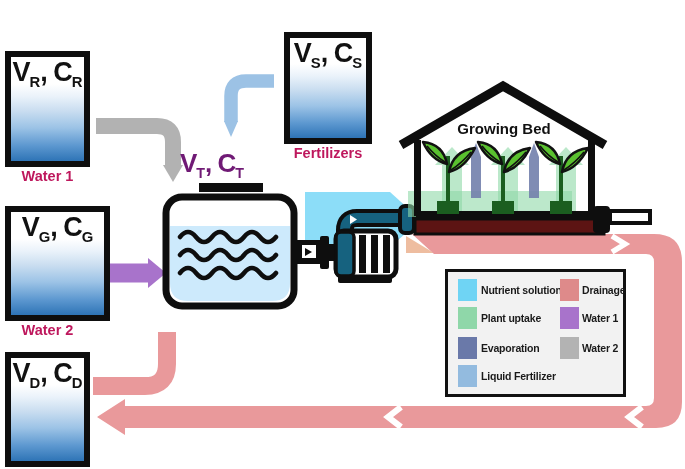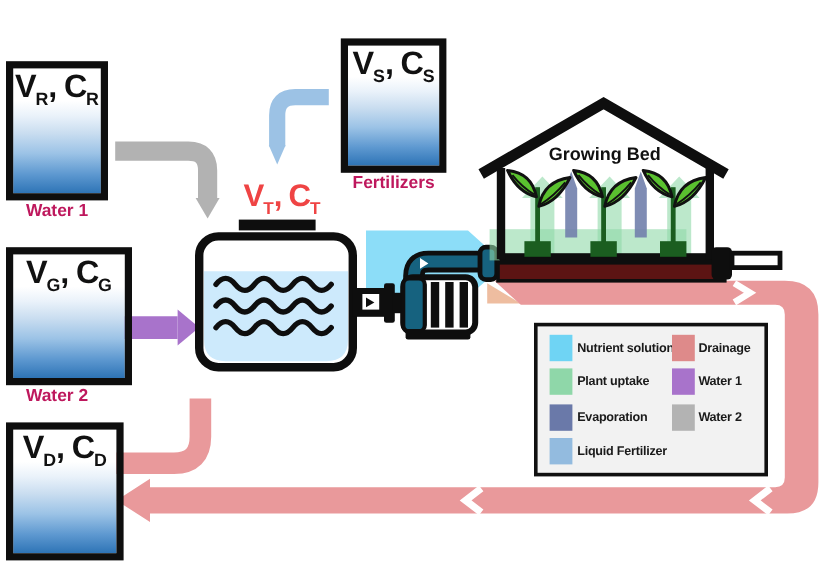--- a/index.html
+++ b/index.html
@@ -6,24 +6,24 @@
   .stage{position:relative;width:685px;height:469px;background:#ffffff;
          font-family:"Liberation Sans",sans-serif;overflow:hidden;margin-top:24px;}
   .abs{position:absolute;}
   svg.layer{position:absolute;left:0;top:0;z-index:1;}
   .tank{box-sizing:border-box;border:6px solid #0e0e0e;z-index:2;
         background:linear-gradient(180deg,#ffffff 0%,#ffffff 26%,#eaf2fa 38%,#c9ddf0 52%,#9cc3e6 68%,#5d98d0 85%,#2e74b6 100%);}
   .tank-label{width:100%;margin-top:1px;text-align:center;font-weight:bold;
               font-size:27px;line-height:1.05;color:#111;letter-spacing:-1px;}
   .tank-label sub{font-size:.55em;letter-spacing:0;}
   .caption{z-index:2;text-align:center;font-weight:bold;font-size:14.5px;color:#be185d;}
-  .mix-label{z-index:2;text-align:center;font-weight:bold;font-size:26px;color:#ef4444;letter-spacing:-1px;}
+  .mix-label{z-index:2;font-weight:bold;font-size:26px;color:#701a75;letter-spacing:-1px;}
   .mix-label sub{font-size:.55em;letter-spacing:0;}
   .bed-title{z-index:2;text-align:center;font-weight:bold;font-size:15px;color:#111;}
-  .legend{z-index:3;box-sizing:border-box;width:195px;height:128px;border:3px solid #111;background:#f2f2f2;}
+  .legend{z-index:3;box-sizing:border-box;width:181px;height:128px;border:3px solid #111;background:#f2f2f2;}
   .lg-sw{width:19px;height:22px;}
   .lg-lb{font-weight:bold;font-size:10.5px;line-height:22px;color:#1a1a1a;letter-spacing:-.2px;white-space:nowrap;}
 </style>
 </head>
 <body>
 
 <div class="stage">
 
   <svg class="layer" width="685" height="469" viewBox="0 0 685 469">
     <defs>
@@ -125,21 +125,21 @@
   <div class="tank abs" style="left:5px;top:27px;width:85px;height:116px;">
     <div class="tank-label"><span>V</span><sub>R</sub><span>, </span><span>C</span><sub>R</sub></div>
   </div>
   <div class="caption abs" style="left:5px;top:144px;width:85px;">Water 1</div>
 
   <div class="tank abs" style="left:5px;top:182px;width:105px;height:115px;">
     <div class="tank-label"><span>V</span><sub>G</sub><span>, </span><span>C</span><sub>G</sub></div>
   </div>
   <div class="caption abs" style="left:5px;top:298px;width:85px;">Water 2</div>
 
-  <div class="tank abs" style="left:5px;top:328px;width:98px;height:115px;">
+  <div class="tank abs" style="left:5px;top:328px;width:85px;height:115px;">
     <div class="tank-label"><span>V</span><sub>D</sub><span>, </span><span>C</span><sub>D</sub></div>
   </div>
   <div class="caption abs" style="left:5px;top:445px;width:85px;">Water 3</div>
 
   <div class="tank abs" style="left:284px;top:8px;width:88px;height:112px;">
     <div class="tank-label"><span>V</span><sub>S</sub><span>, </span><span>C</span><sub>S</sub></div>
   </div>
   <div class="caption abs" style="left:284px;top:121px;width:88px;">Fertilizers</div>
 
   <div class="mix-label abs" style="left:180px;top:124px;width:110px;"><span>V</span><sub>T</sub><span>, </span><span>C</span><sub>T</sub></div>

